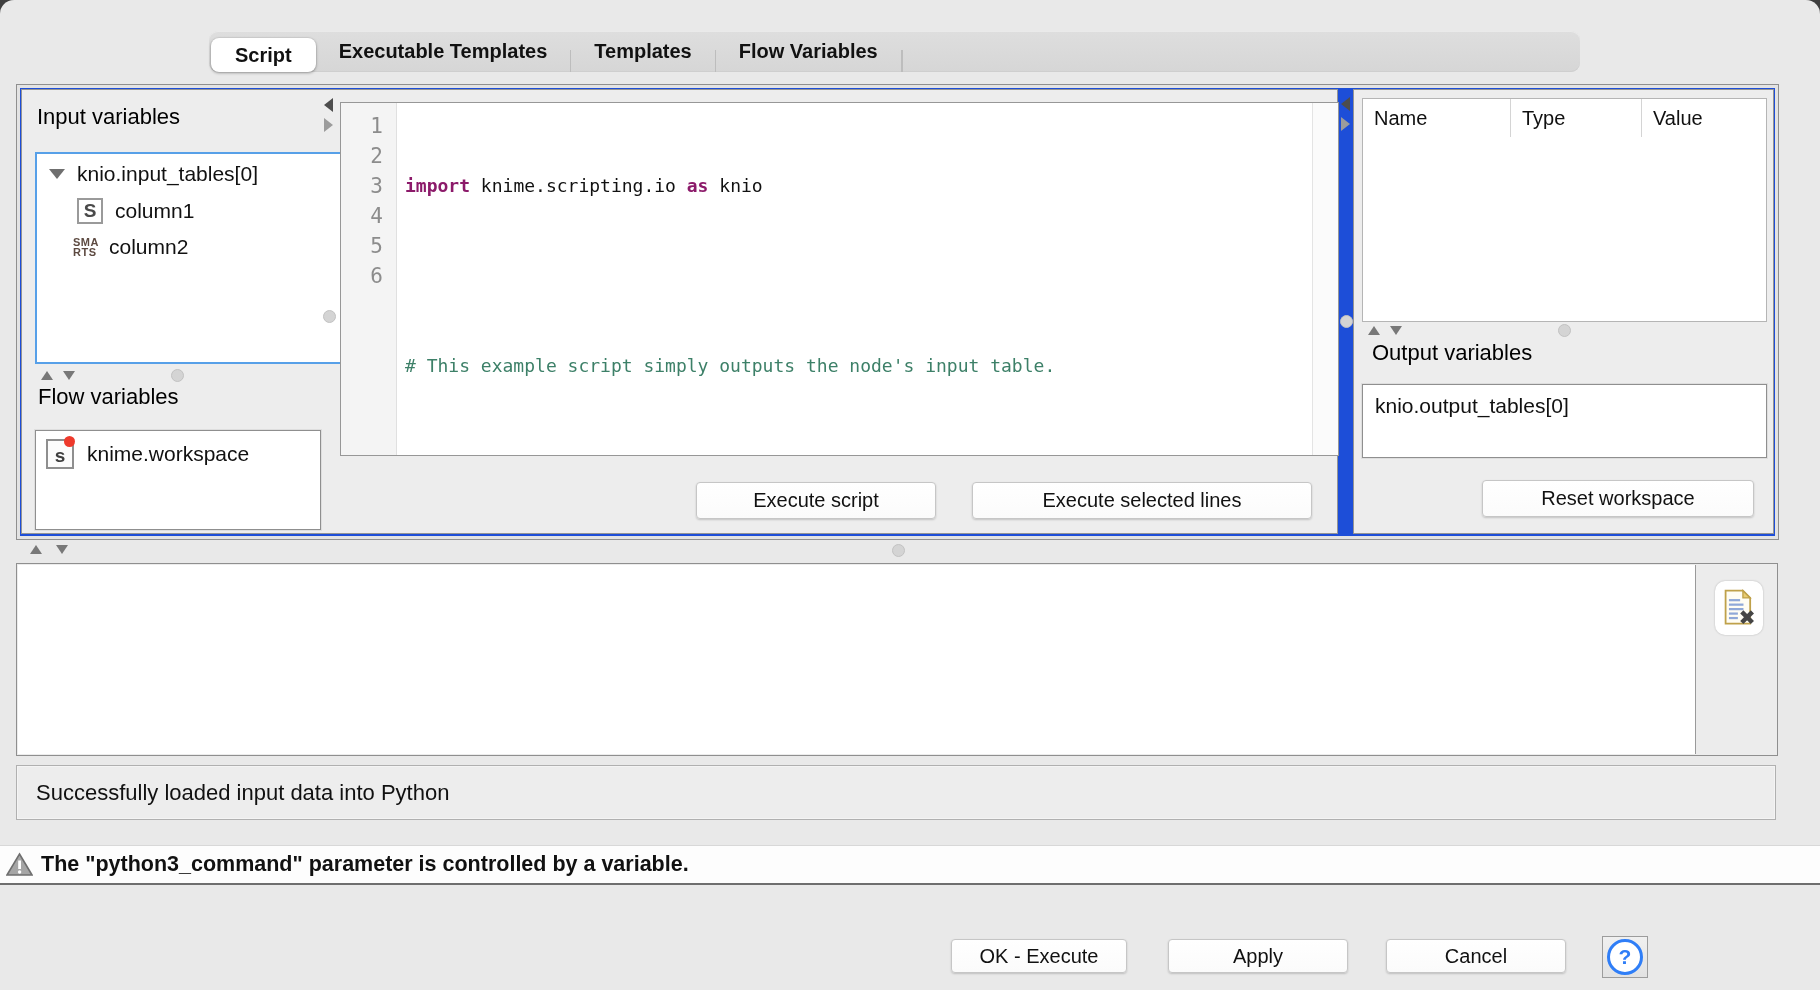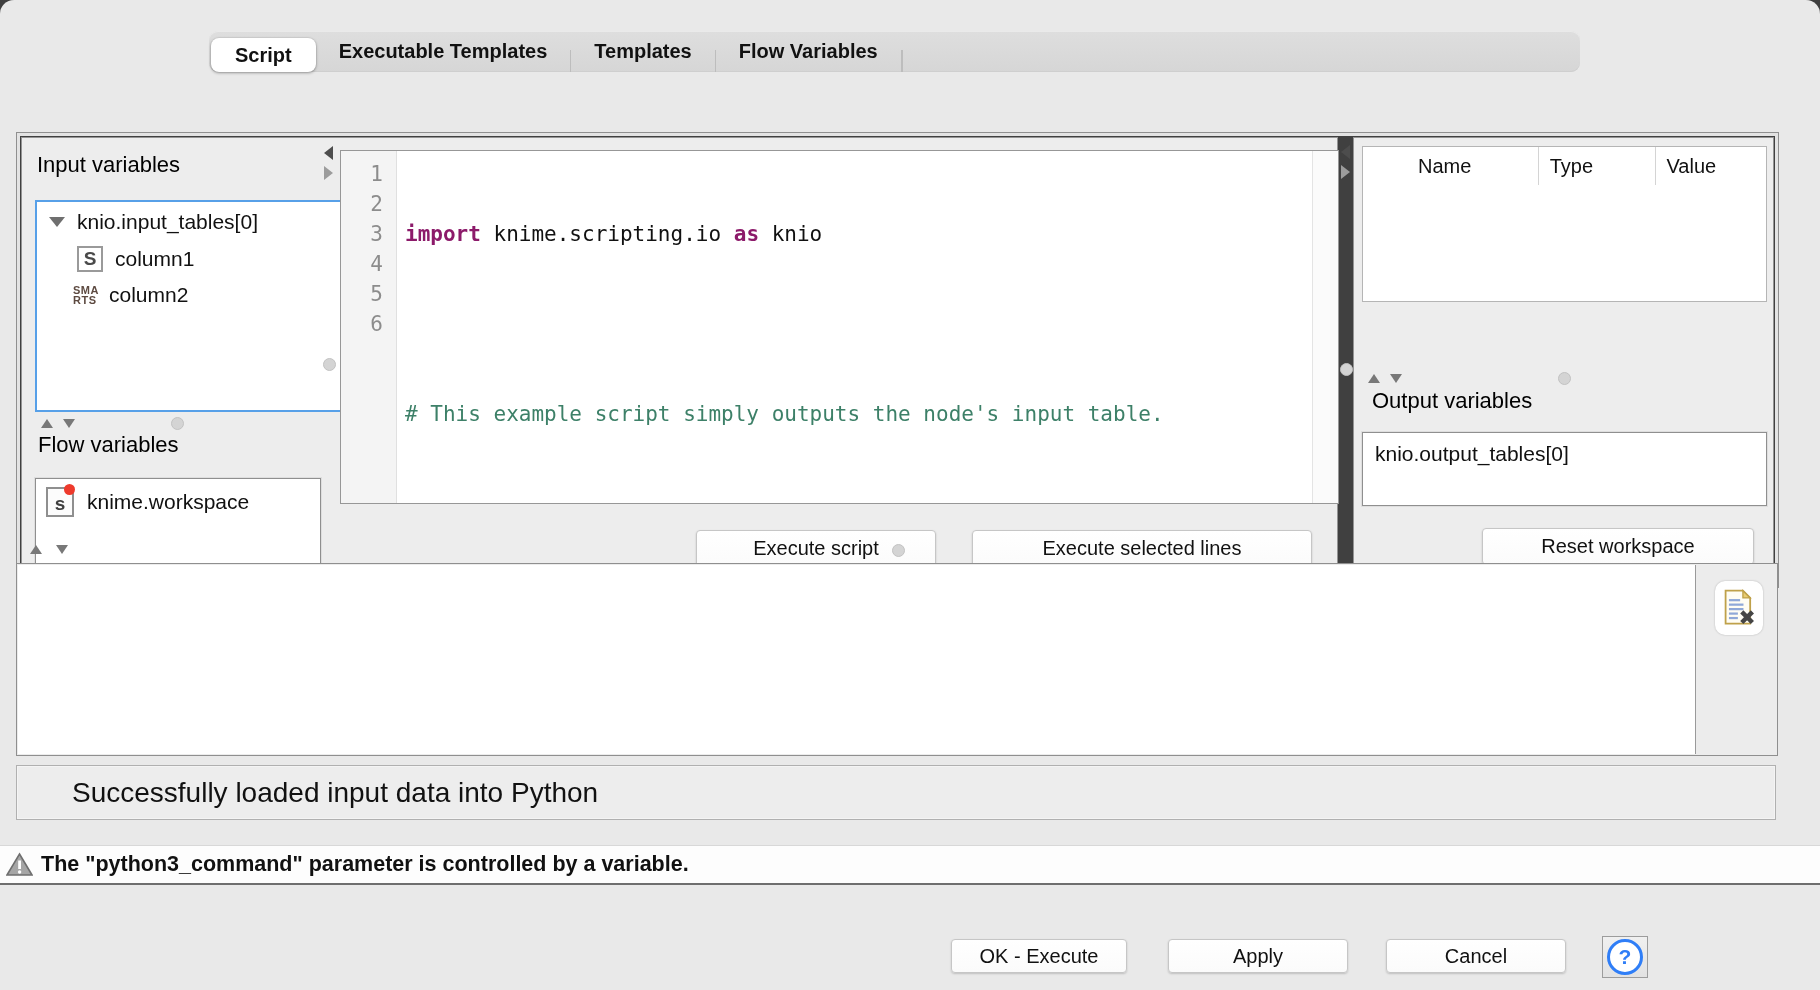--- a/index.html
+++ b/index.html
@@ -10,21 +10,21 @@
   .tabbar{position:absolute;left:209px;top:31px;width:1371px;height:41px;
     background:linear-gradient(#dedede,#d6d6d6);border-radius:9px;
     box-shadow:inset 0 1px 0 #eaeaea, inset 0 -1px 0 #cfcfcf;
     display:flex;align-items:flex-end;padding:0 2px;box-sizing:border-box;}
   .tab{font-size:20px;font-weight:bold;padding:0 23px;white-space:nowrap;line-height:41px;}
   .tab.active{background:#ffffff;border-radius:8px;line-height:34px;height:34px;
     box-shadow:0 1px 3px rgba(0,0,0,0.35), 0 0 0 1px rgba(0,0,0,0.04);padding:0 24px;}
   .tabsep{width:1px;height:22px;background:#bdbdbd;}
   
   .main-wrap{position:absolute;left:16px;top:84px;width:1761px;height:454px;
-    border:1px solid #8f8f8f;box-shadow:inset 0 0 0 3px #e3e3e3;background:#404040;margin-top:48px;}
+    border:1px solid #8f8f8f;box-shadow:inset 0 0 0 3px #e3e3e3;background:#1d4ed8;}
   .group{position:absolute;border:1px solid #949494;background:#ededed;box-sizing:border-box;}
   #left-group{left:4px;top:4px;width:1317px;height:445px;}
   #right-panel{left:1336px;top:4px;width:421px;height:445px;}
   .panel-label{position:absolute;font-size:22px;color:#000;}
   
   .tree-box{position:absolute;left:13px;top:62px;width:340px;height:212px;background:#fff;
     border:2px solid #57a0e8;box-sizing:border-box;}
   .tree-row{position:absolute;left:0;display:flex;align-items:center;font-size:21px;white-space:nowrap;}
   .tri-down{width:0;height:0;border-left:8px solid transparent;border-right:8px solid transparent;
     border-top:10px solid #6f6f6f;}
@@ -51,49 +51,49 @@
   .arr-left{width:0;height:0;border-top:7px solid transparent;border-bottom:7px solid transparent;
     border-right:9px solid #4d4d4d;margin:6px 0 6px 3px;}
   .arr-right{width:0;height:0;border-top:7px solid transparent;border-bottom:7px solid transparent;
     border-left:9px solid #9c9c9c;margin-left:3px;}
   
   .editor{position:absolute;left:318px;top:12px;width:999px;height:354px;background:#fff;
     border:1px solid #979797;box-sizing:border-box;display:flex;}
   .gutter{width:56px;background:#f4f4f4;border-right:1px solid #e0e0e0;padding-top:8px;box-sizing:border-box;}
   .gutter div{font-family:"DejaVu Sans Mono",monospace;font-size:21px;line-height:30px;color:#8c8c8c;
     text-align:right;padding-right:13px;}
-  .code-area{flex:1;padding-top:8px;font-family:"DejaVu Sans Mono",monospace;font-size:21px;
+  .code-area{flex:1;padding-top:8px;font-family:"DejaVu Sans Mono",monospace;font-size:18px;
     line-height:30px;white-space:pre;overflow:hidden;}
   .code-line{height:30px;padding-left:8px;}
   .kw{color:#8c1a6a;font-weight:bold;}
   .comment{color:#3d8068;}
   .scrollstrip{width:25px;background:#fbfbfb;border-left:1px solid #e4e4e4;}
   
-  .var-table{position:absolute;left:8px;top:8px;width:405px;height:156px;background:#fff;
-    border:1px solid #b5b5b5;box-sizing:border-box;padding-left:44px;}
+  .var-table{position:absolute;left:8px;top:8px;width:405px;height:224px;background:#fff;
+    border:1px solid #b5b5b5;box-sizing:border-box;}
   .var-header{display:flex;height:38px;align-items:center;font-size:20px;}
   .var-header .col{padding-left:11px;box-sizing:border-box;height:38px;line-height:38px;
     border-right:1px solid #d4d4d4;}
   .out-box{position:absolute;left:8px;top:294px;width:405px;height:74px;background:#fff;
     border:1px solid #8f8f8f;box-shadow:0 0 0 1px #dedede;font-size:21px;box-sizing:border-box;}
   
   .mac-btn{position:absolute;background:linear-gradient(#ffffff,#fbfbfb);border:1px solid #c6c6c6;
     border-radius:4px;box-shadow:0 1px 2px rgba(0,0,0,0.18);font-size:20px;font-family:"Liberation Sans",sans-serif;
     color:#111;display:flex;align-items:center;justify-content:center;box-sizing:border-box;}
   
   .h-split{position:absolute;left:16px;top:541px;width:1762px;height:20px;}
   .console-wrap{position:absolute;left:16px;top:563px;width:1762px;height:193px;
     border:1px solid #8f8f8f;background:#ececec;box-sizing:border-box;}
   .console{position:absolute;left:1px;top:1px;width:1678px;height:189px;background:#fff;
     border-right:1px solid #9a9a9a;box-sizing:border-box;}
   .clear-btn{position:absolute;left:1698px;top:17px;width:48px;height:54px;background:#fff;
     border-radius:10px;box-shadow:0 0 2px rgba(0,0,0,0.25);display:flex;align-items:center;justify-content:center;}
   .status-strip{position:absolute;left:16px;top:765px;width:1760px;height:55px;background:#ededed;
     border:1px solid #b0b0b0;box-shadow:inset 0 0 0 1px #f4f4f4;display:flex;align-items:center;
-    font-size:28px;box-sizing:border-box;padding-left:36px;}
+    font-size:22px;box-sizing:border-box;}
   .warning-bar{position:absolute;left:0;top:845px;width:1820px;height:40px;background:#fdfdfd;
     border-top:1px solid #d8d8d8;border-bottom:2px solid #6e6e6e;display:flex;align-items:center;box-sizing:border-box;}
   .warning-bar .wtext{font-size:21.5px;font-weight:bold;margin-left:8px;}
   .help-btn{position:absolute;left:1602px;top:936px;width:46px;height:42px;background:linear-gradient(#f0f0f0,#e2e2e2);
     border:1px solid #9c9c9c;display:flex;align-items:center;justify-content:center;box-sizing:border-box;}
   .help-circle{width:30px;height:30px;border-radius:50%;border:3px solid #2f7ef7;background:#fff;
     color:#2f7ef7;font-weight:bold;font-size:21px;display:flex;align-items:center;justify-content:center;}
 </style>
 </head>
 <body>

